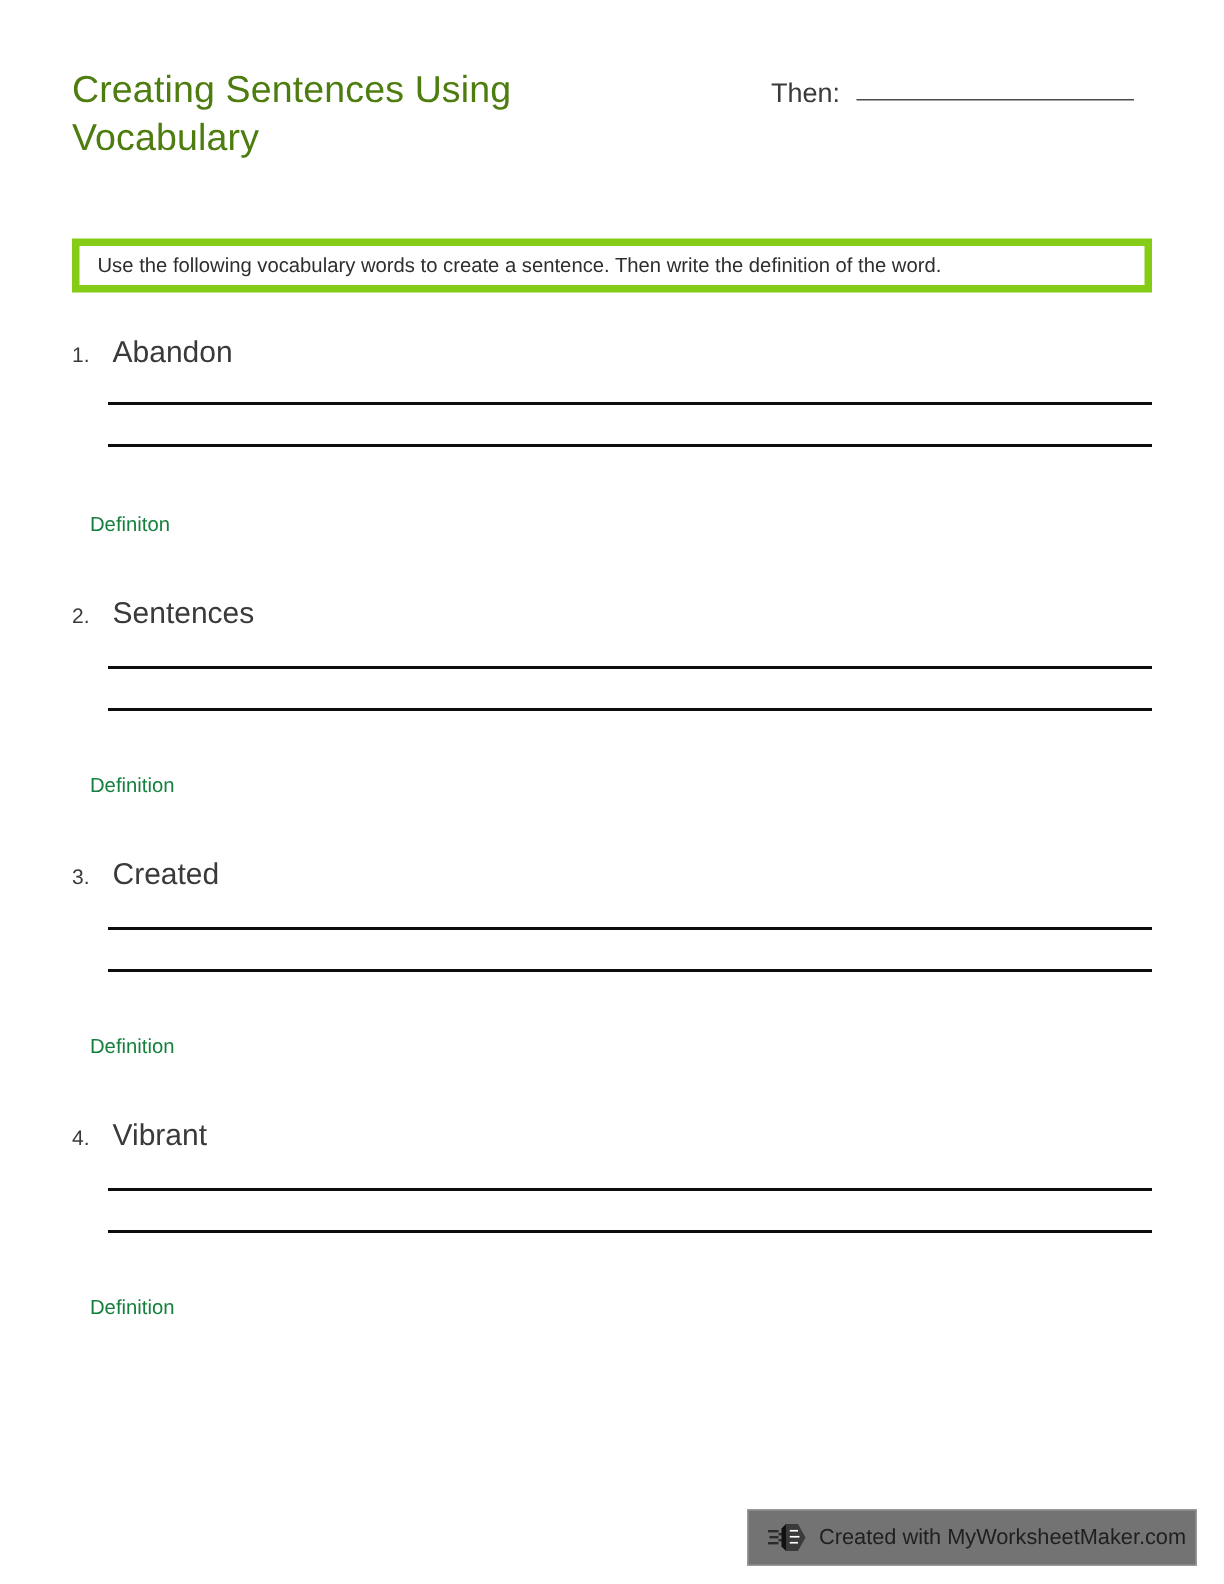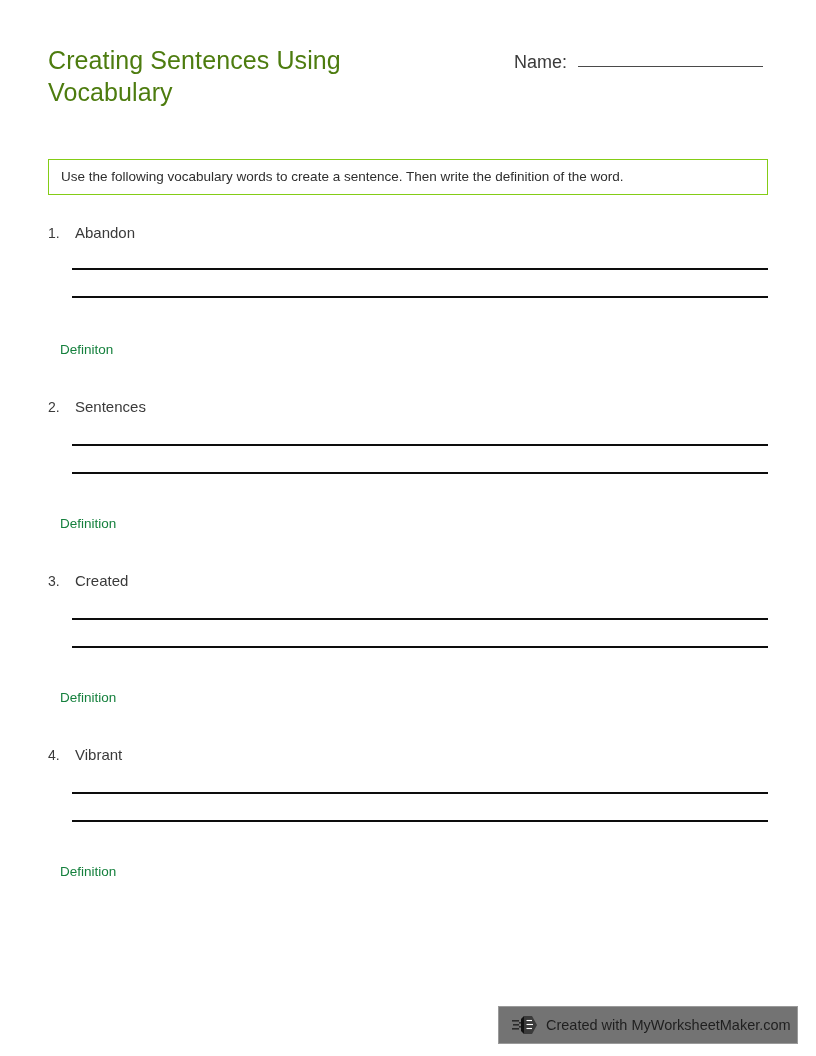--- a/index.html
+++ b/index.html
@@ -63,21 +63,21 @@
   }
 
   
   .instruction-box {
     position: absolute;
     left: 48px;
     top: 159px;
     width: 720px;
     height: 36px;
     box-sizing: border-box;
-    border: 1px solid #84cc16;
+    border: 5px solid #84cc16;
     background: #ffffff;
     display: flex;
     align-items: center;
   }
   .instruction-text {
     padding-left: 12px;
     font-size: 13.5px;
     color: #2e2e2e;
     line-height: 1.2;
   }
@@ -93,21 +93,21 @@
     align-items: baseline;
     height: 20px;
   }
   .item-num {
     width: 27px;
     flex: 0 0 27px;
     font-size: 14px;
     color: #3a3a3a;
   }
   .item-word {
-    font-size: 15px;
+    font-size: 20px;
     color: #3a3a3a;
   }
   .write-lines {
     position: absolute;
     left: 24px;
     width: 696px;
   }
   .write-line {
     height: 0;
     border-bottom: 2.2px solid #0d0d0d;
@@ -151,21 +151,21 @@
 </style>
 </head>
 <body>
 
 <div class="page">
 
   <div class="header">
     <div class="title">Creating Sentences Using Vocabulary</div>
 
     <div class="name-wrap">
-      <span class="name-label">Name:</span>
+      <span class="name-label">Then:</span>
       <span class="name-rule"></span>
     </div>
   </div>
 
   <div class="instruction-box">
     <span class="instruction-text">Use the following vocabulary words to create a sentence. Then write the definition of the word.</span>
   </div>
 
   <div class="item" style="top:224px;">
     <div class="item-head">

